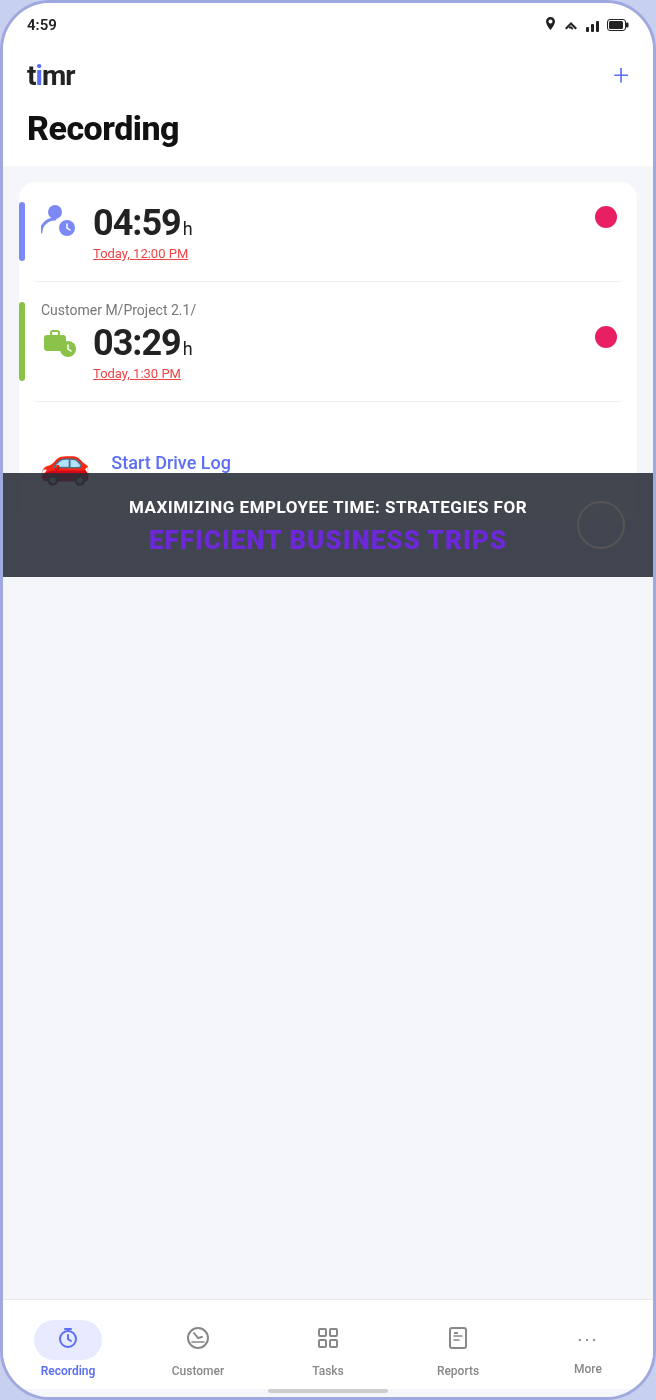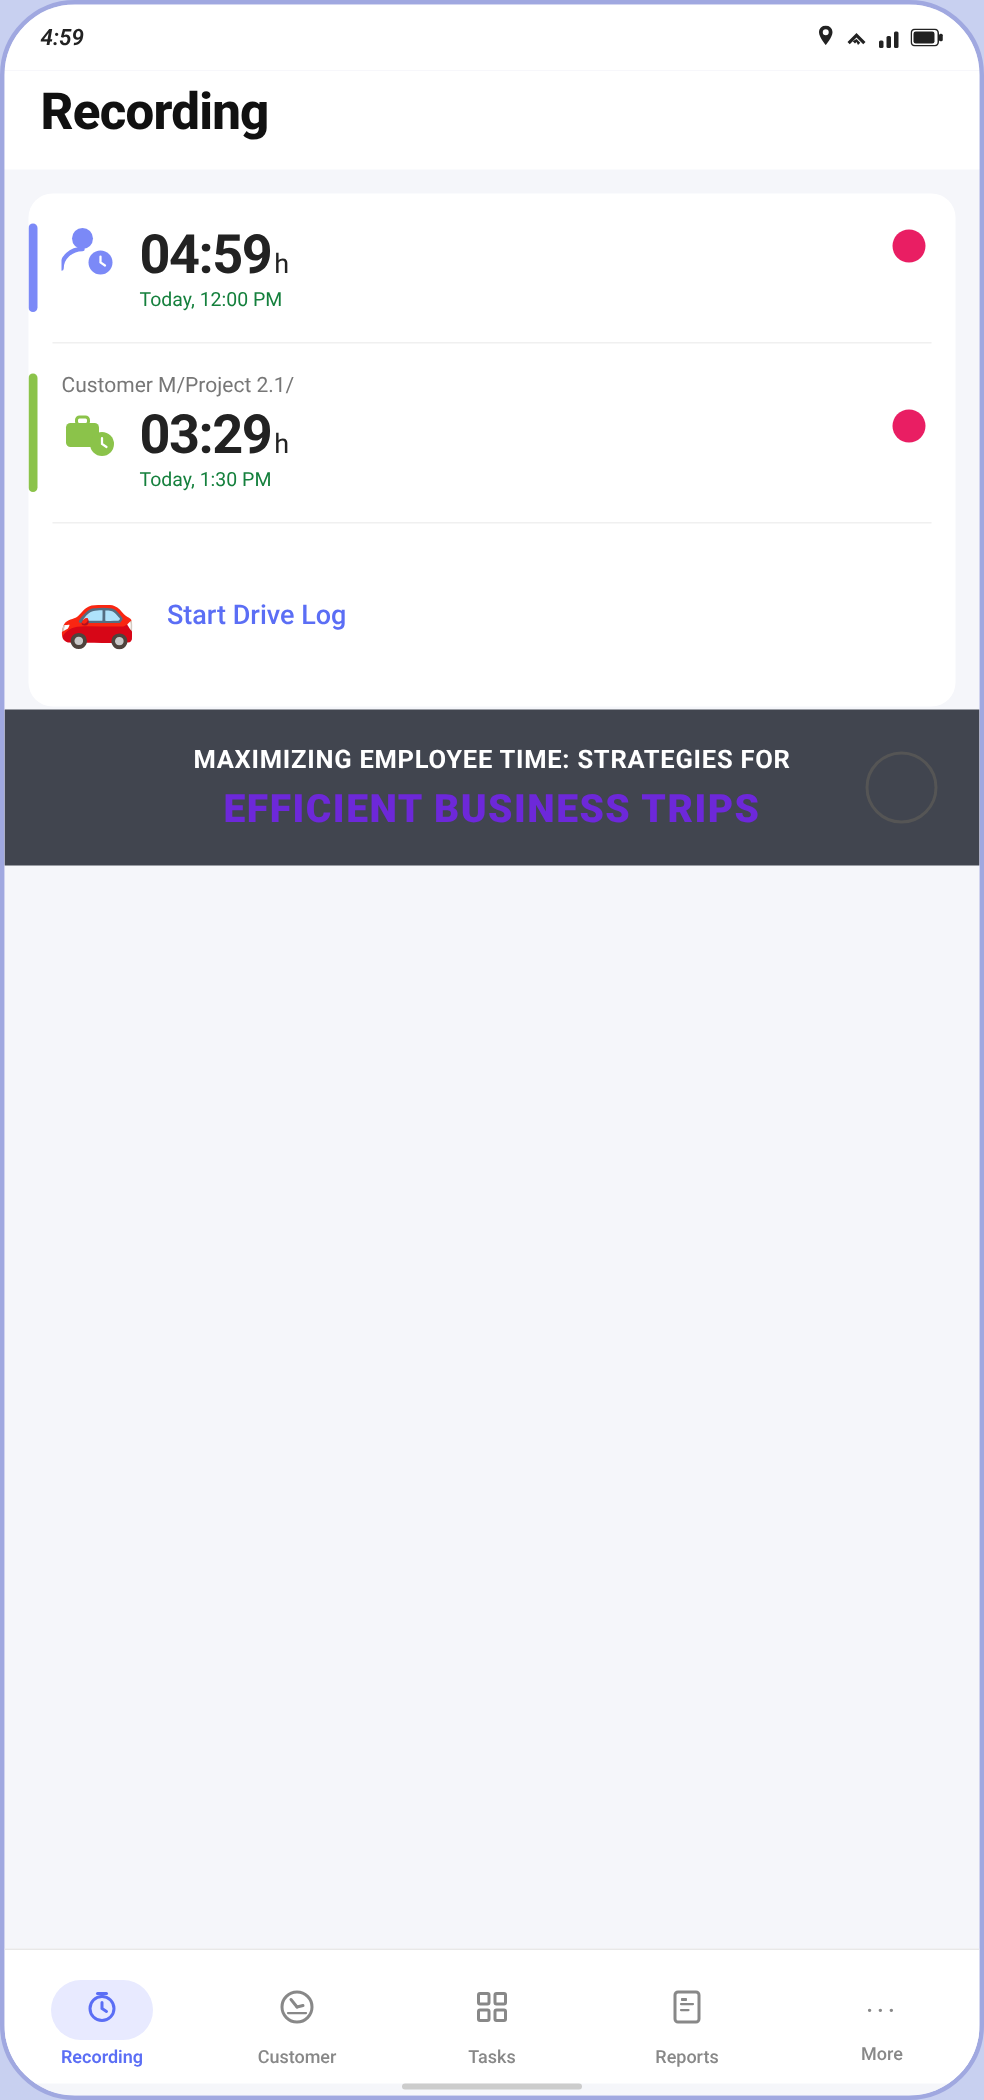--- a/index.html
+++ b/index.html
@@ -23,21 +23,20 @@
       flex-direction: column;
     }
     .status-bar {
       background: #fff;
       height: 44px;
       display: flex;
       align-items: center;
       justify-content: space-between;
       padding: 0 24px;
       flex-shrink: 0;
-      font-style: italic;
     }
     .status-time {
       font-size: 15px;
       font-weight: 600;
       color: #222;
     }
     .status-icons {
       display: flex;
       align-items: center;
       gap: 6px;
@@ -133,22 +132,23 @@
       color: #222;
       letter-spacing: -1px;
     }
     .entry-time-unit {
       font-size: 18px;
       font-weight: 400;
       color: #222;
     }
     .entry-timestamp {
       font-size: 13px;
-      color: #15803d;
+      color: #ef4444;
       margin-top: 2px;
+      text-decoration: underline;
     }
     .recording-dot {
       width: 22px;
       height: 22px;
       background: #e91e63;
       border-radius: 50%;
       flex-shrink: 0;
       margin-left: auto;
       margin-top: 4px;
     }
@@ -292,20 +292,26 @@
       <svg width="22" height="12" viewBox="0 0 22 12" fill="none">
         <rect x="0.5" y="0.5" width="18" height="11" rx="2.5" stroke="#222" stroke-width="1"></rect>
         <rect x="2" y="2" width="14" height="8" rx="1.5" fill="#222"></rect>
         <rect x="19" y="3.5" width="2.5" height="5" rx="1" fill="#222"></rect>
       </svg>
     </div>
   </div>
 
   <div class="app-content">
 
+    <div class="top-bar">
+      <div class="logo">
+        t<span class="highlight">i</span>mr
+      </div>
+      <div class="plus-btn">+</div>
+    </div>
 
     <div class="page-title">
       <h1>Recording</h1>
     </div>
 
     <div class="scroll-area">
 
       <div class="card">
 
         <div class="card-entry">

